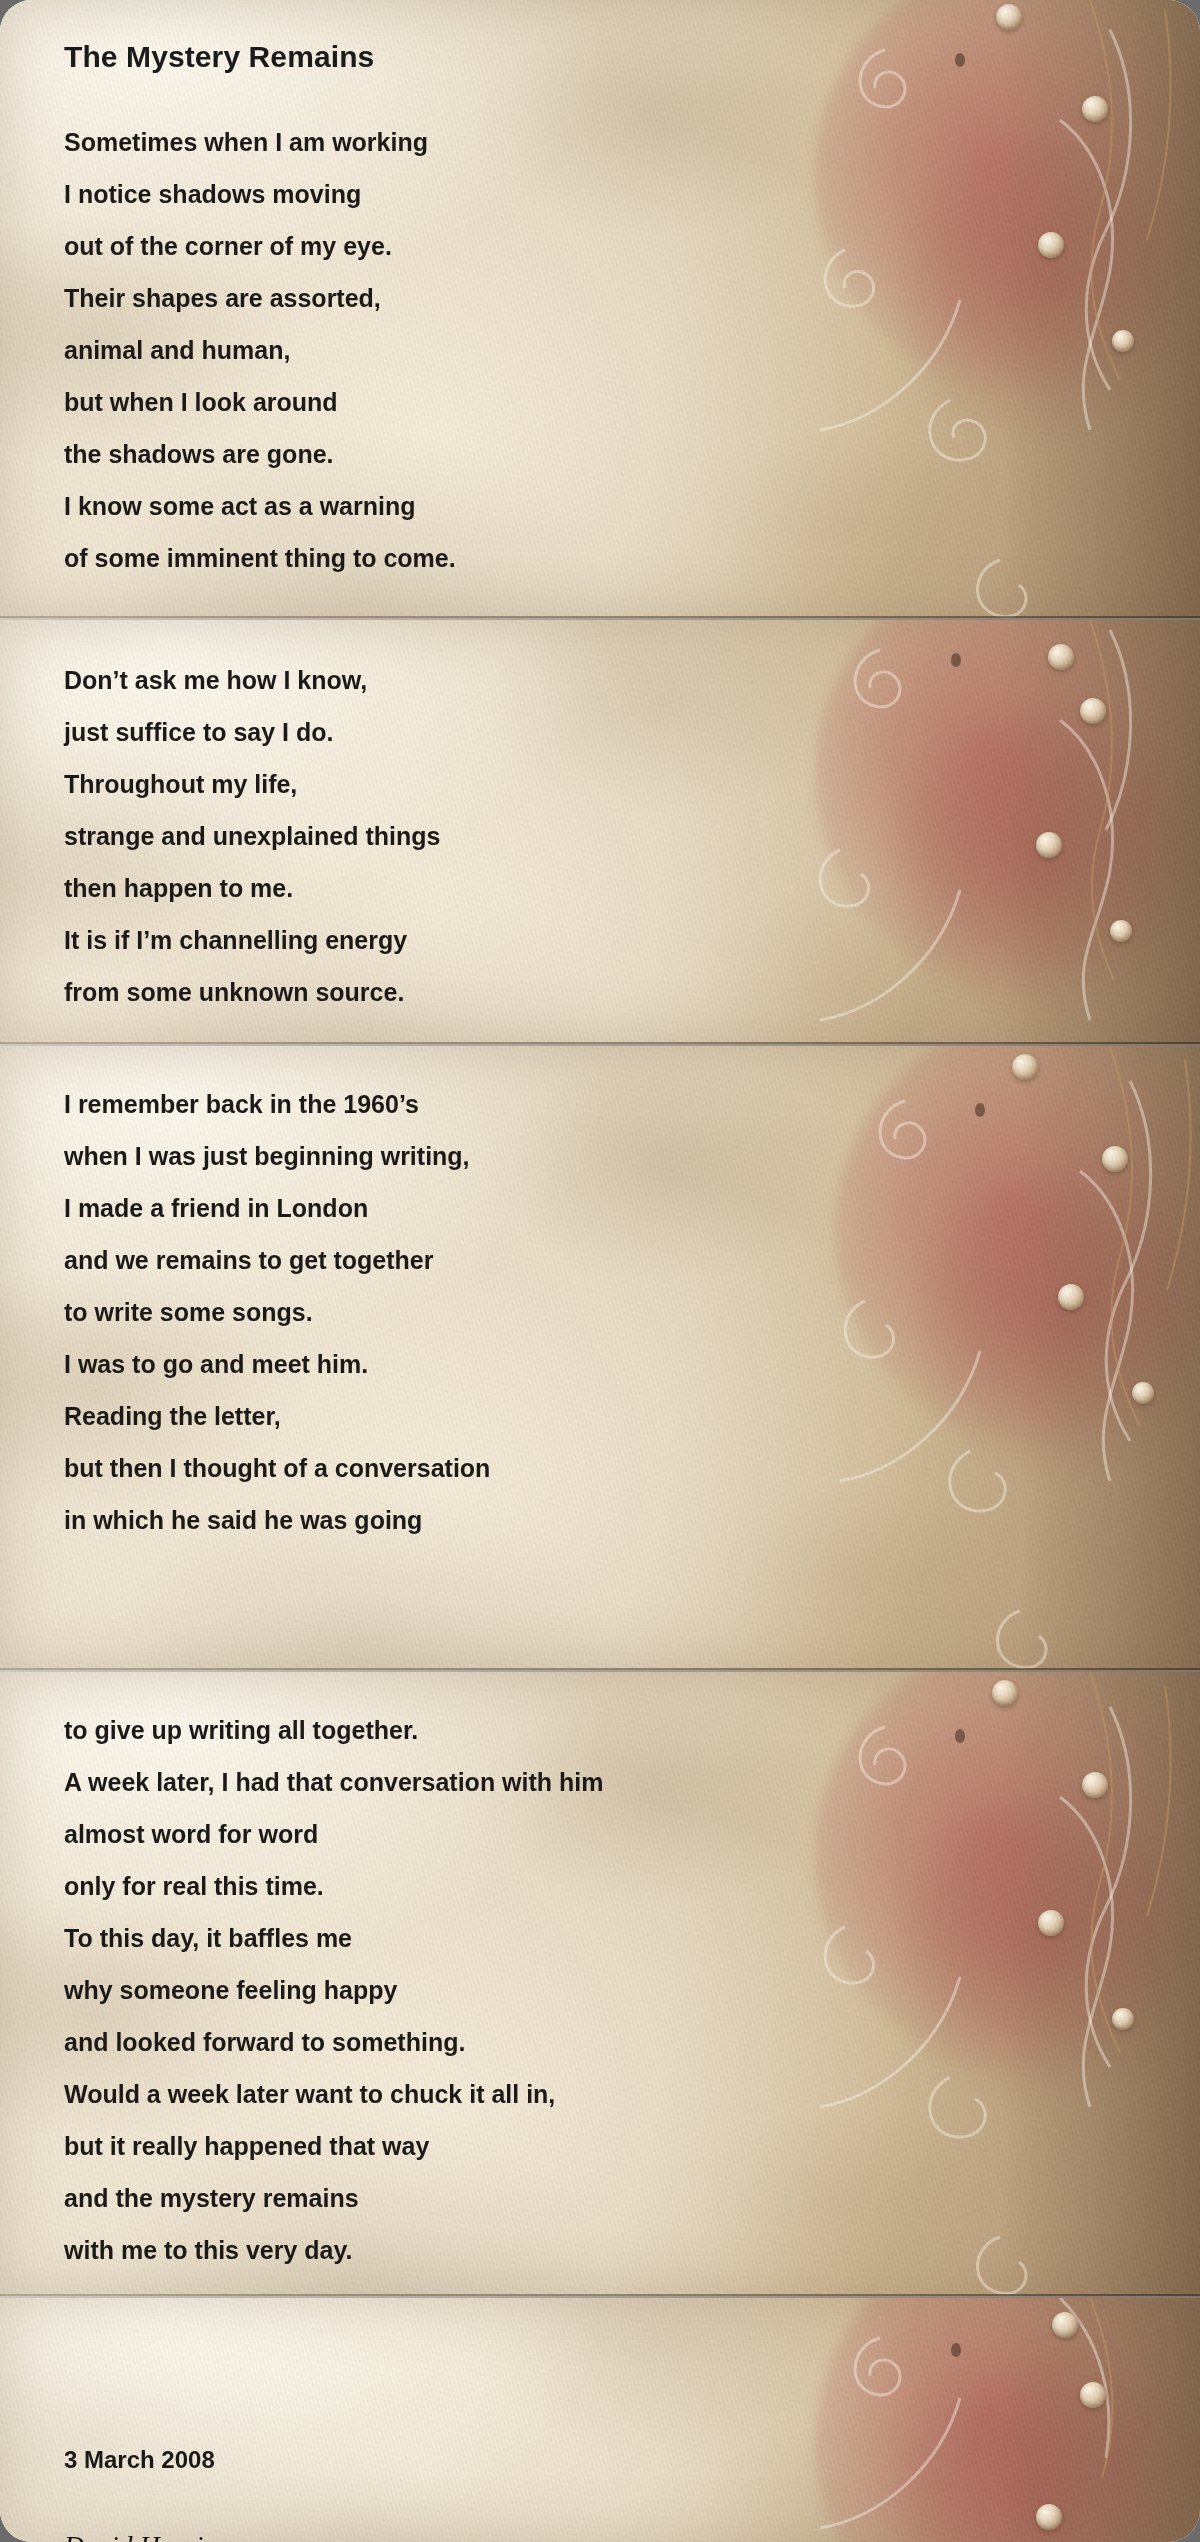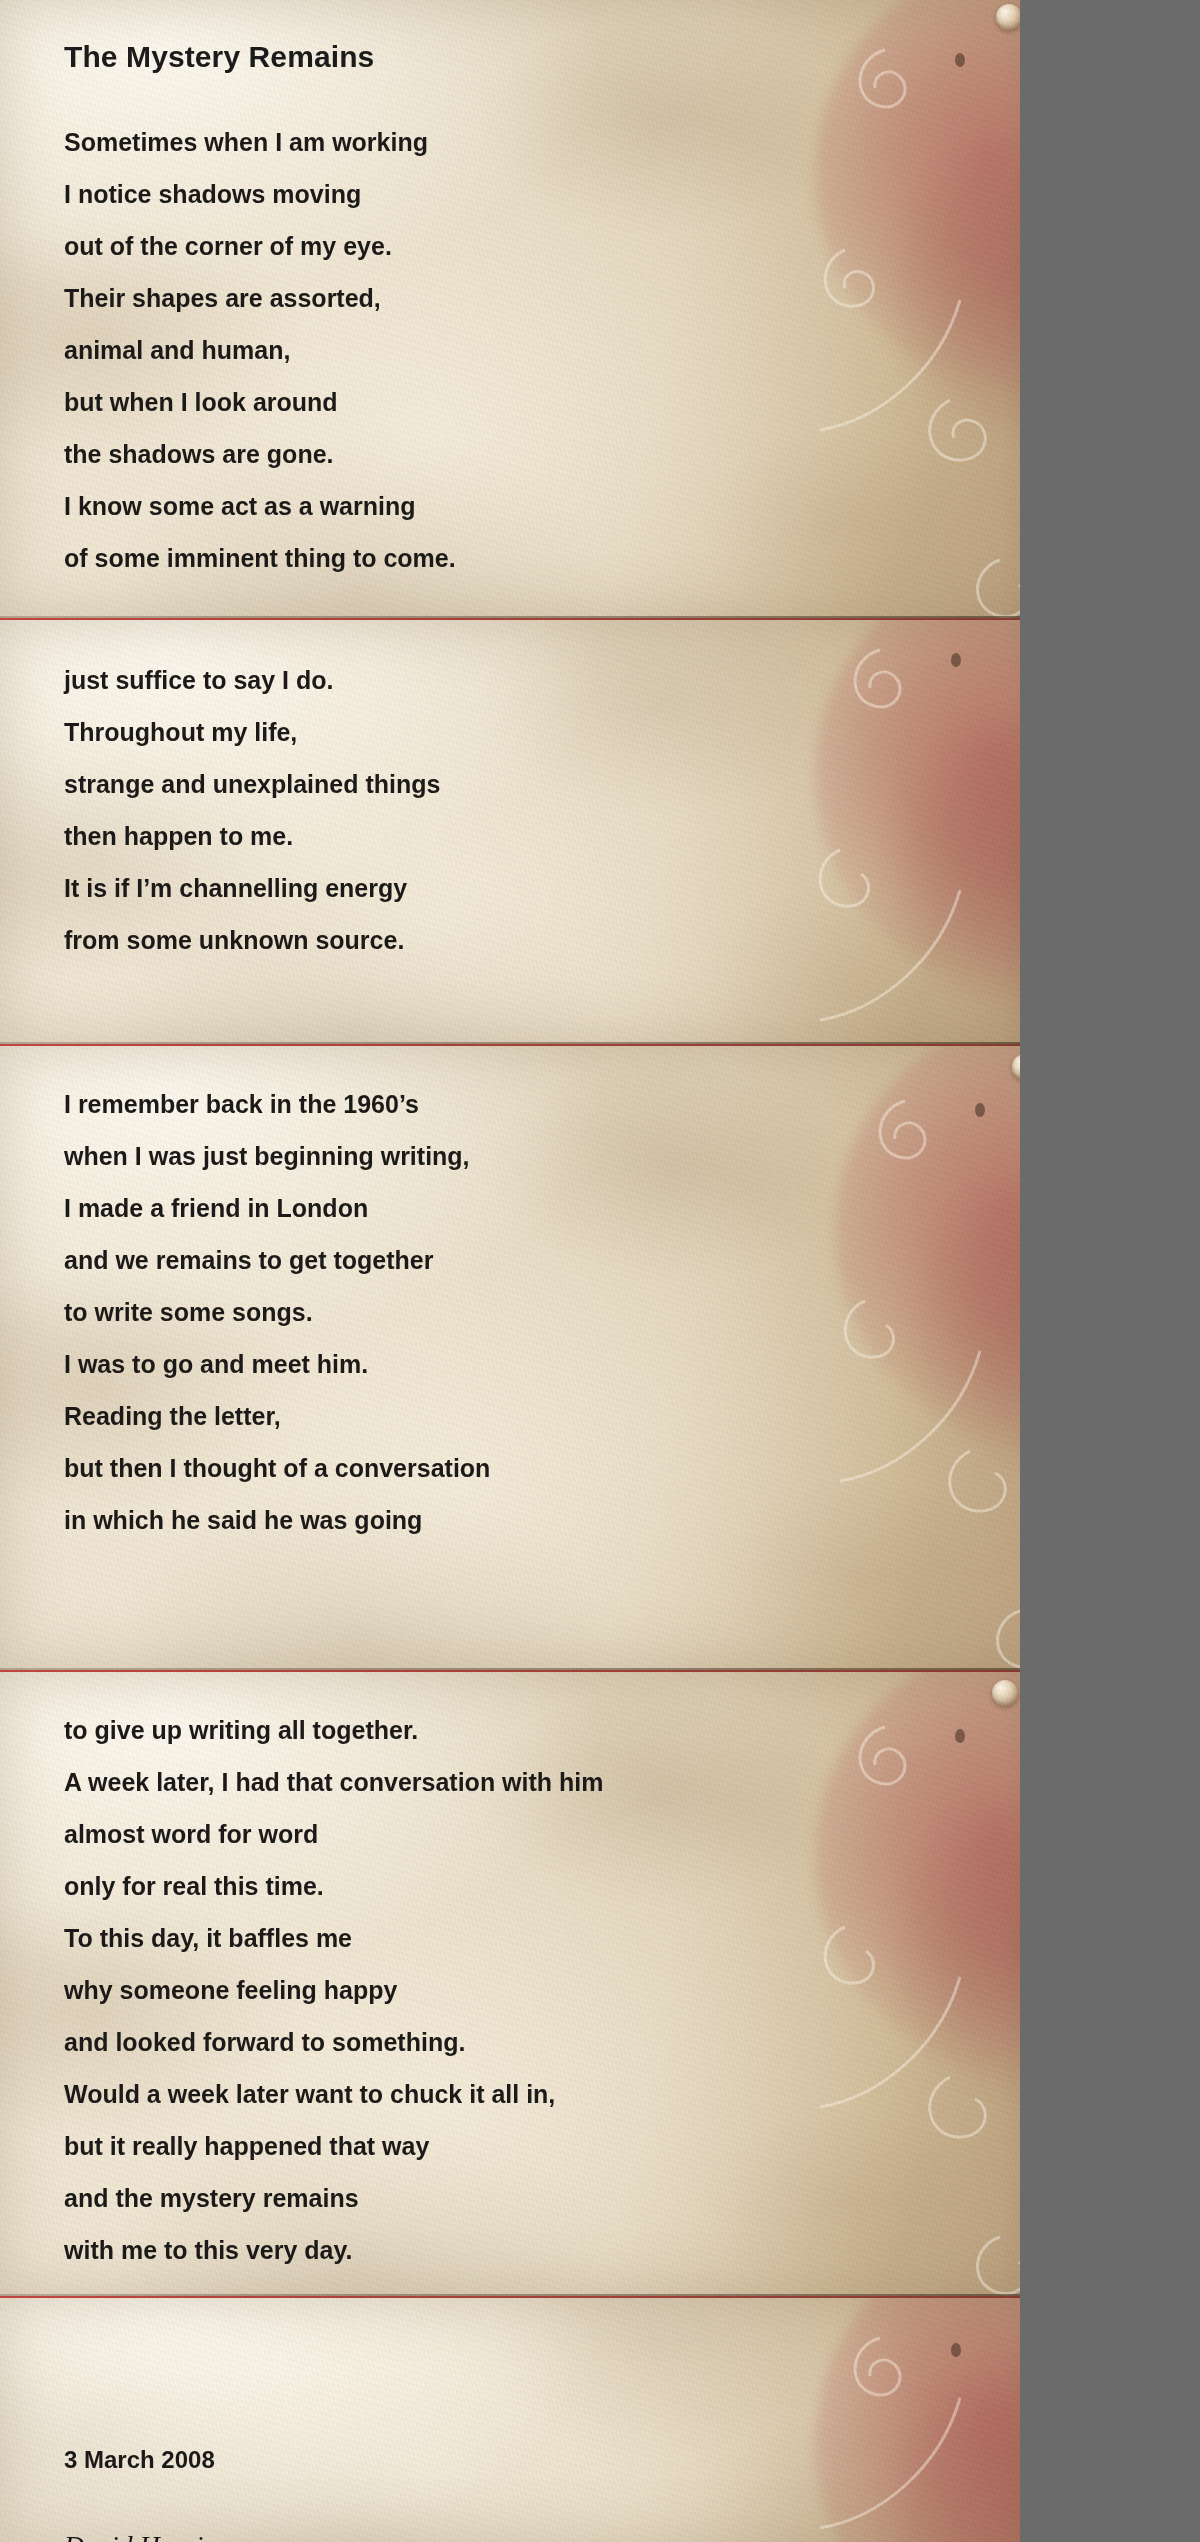--- a/index.html
+++ b/index.html
@@ -2,25 +2,26 @@
 <html><head>
 <meta charset="utf-8">
 <style>
   html, body {
     margin: 0;
     padding: 0;
     background: #6b6b6b;
   }
   .page {
     position: relative;
-    width: 1020px;
+    width: 1200px;
     height: 2542px;
     overflow: hidden;
-    background: #ef4444;
+    background: #ffffff;
     font-family: "Liberation Sans", sans-serif;
+    border-radius: 32px;
   }
 
   
   .panel {
     position: absolute;
     left: 0;
     width: 1200px;
     overflow: hidden;
     background-color: #e8ddc9;
     background-image:
@@ -212,20 +213,21 @@
           <ellipse cx="196" cy="40" rx="5" ry="7"></ellipse>
         </g>
       </svg>
       <div class="bead" style="left:288px;top:24px;"></div>
       <div class="bead" style="left:320px;top:78px;"></div>
       <div class="bead" style="left:276px;top:212px;"></div>
       <div class="bead" style="left:350px;top:300px;width:22px;height:22px;"></div>
     </div>
 
     <div class="textcol" style="top:34px;">
+      <div class="line">Don’t ask me how I know,</div>
       <div class="line">just suffice to say I do.</div>
       <div class="line">Throughout my life,</div>
       <div class="line">strange and unexplained things</div>
       <div class="line">then happen to me.</div>
       <div class="line">It is if I’m channelling energy</div>
       <div class="line">from some unknown source.</div>
     </div>
   </div>
   <div class="seam" style="top:1042px;"></div>
 

